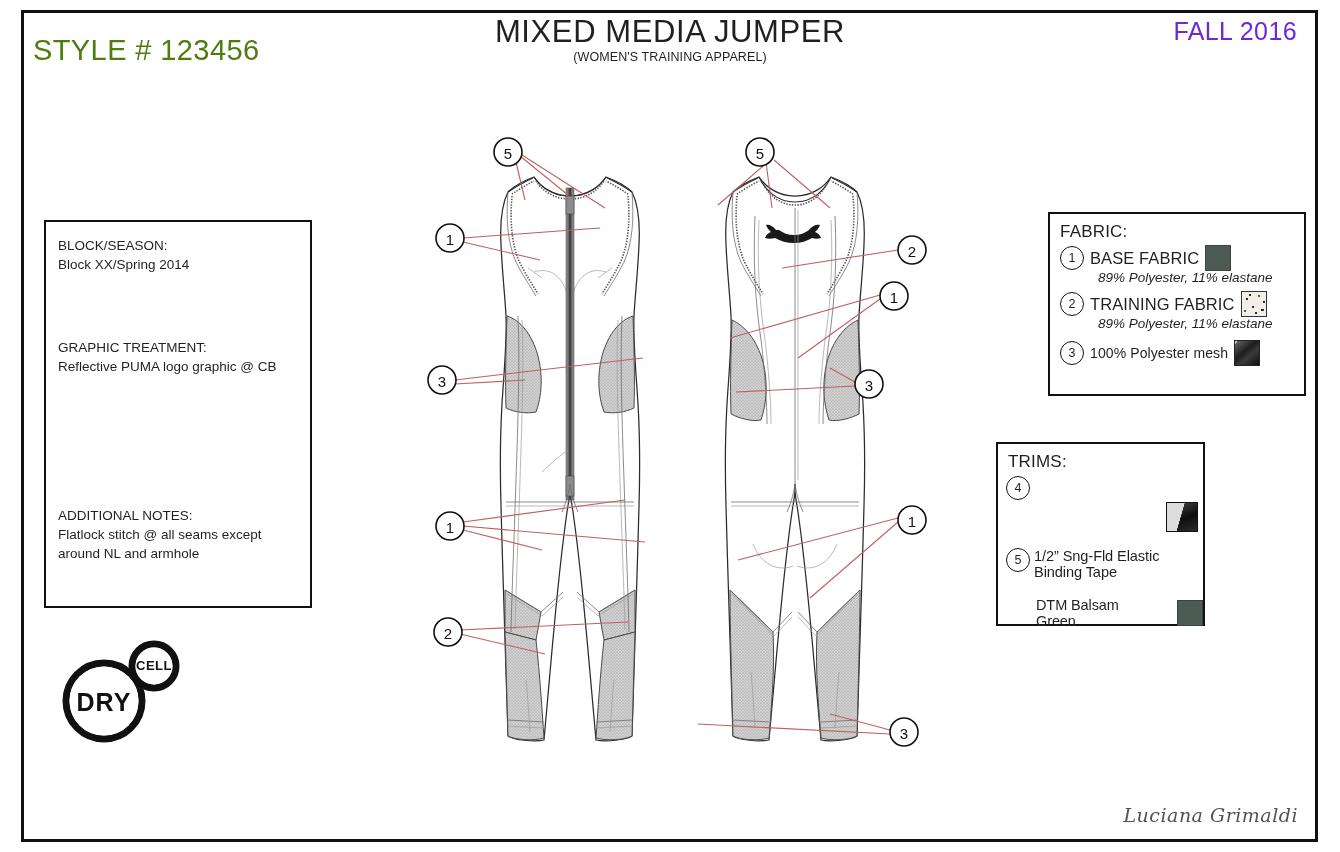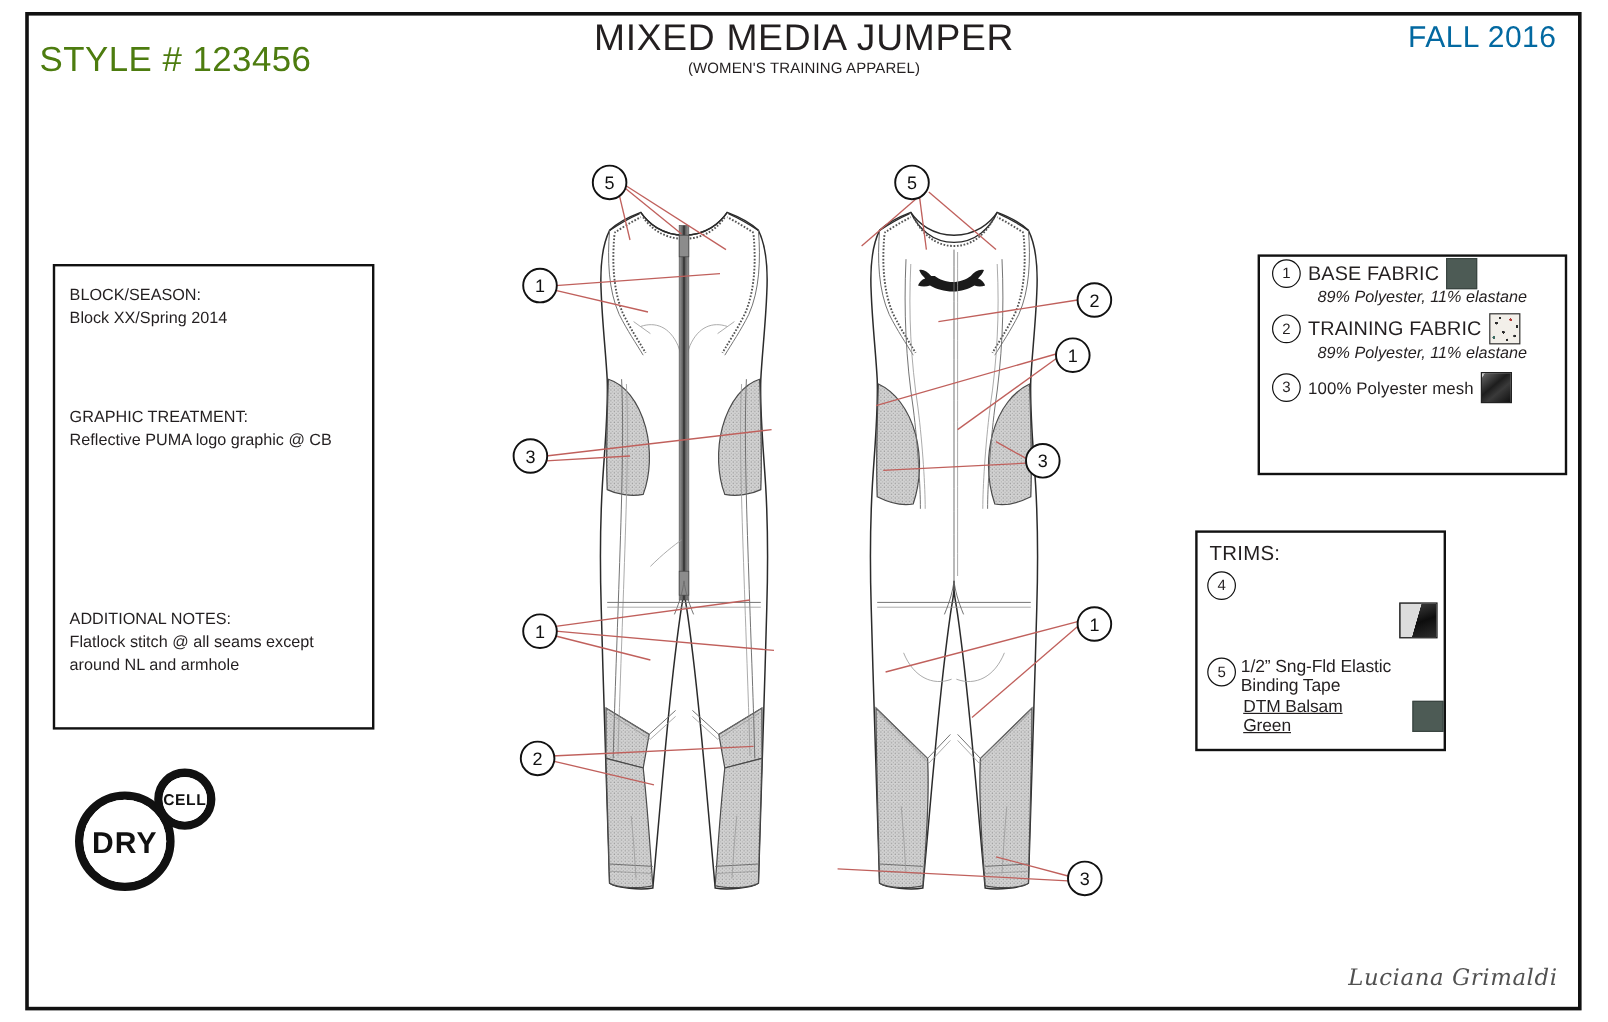--- a/index.html
+++ b/index.html
@@ -3,21 +3,21 @@
 <meta charset="utf-8">
 <style>
   html,body{margin:0;padding:0;background:#ffffff;}
   body{width:1340px;height:852px;font-family:"Liberation Sans",sans-serif;color:#231f20;overflow:hidden;position:relative;}
 
   .sheet{position:absolute;inset:0;background:#fff;}
   .frame{position:absolute;left:21px;top:10px;width:1297px;height:832px;border:3px solid #111;box-sizing:border-box;}
 
   
   .style-no{position:absolute;left:33px;top:34px;font-size:29px;letter-spacing:.4px;color:#4d7c0f;}
-  .season{position:absolute;right:43px;top:17px;font-size:25px;letter-spacing:.4px;color:#0369a1;}
+  .season{position:absolute;right:43px;top:17px;font-size:25px;letter-spacing:.4px;color:#6d28d9;}
   .title-wrap{position:absolute;left:0;right:0;top:16px;text-align:center;}
   .title{font-size:31px;letter-spacing:.6px;color:#231f20;line-height:1.05;}
   .subtitle{font-size:12.5px;letter-spacing:.1px;color:#231f20;margin-top:1px;}
 
   
   .box{position:absolute;border:2px solid #111;background:#fff;box-sizing:border-box;}
 
   
   #notes-box{left:44px;top:220px;width:268px;height:388px;}
   .notes-inner{padding:14px 0 0 12px;}
@@ -70,21 +70,21 @@
      border:1.5px solid #111;
   }
   .swatch.tape{background:#4d5b55;border-color:#3a4541;}
   .swatch.w32{width:32px;height:30px;}
 
   
   .trim-row{display:flex;align-items:flex-start;gap:4px;padding-left:8px;}
   .trim-text{font-size:14.6px;color:#231f20;letter-spacing:-.1px;}
   .trim-text sup{font-size:9px;vertical-align:super;}
   .trim-sw-right{display:flex;justify-content:flex-start;padding-left:168px;margin-top:2px;}
-  .trim-dtm{display:flex;align-items:center;padding-left:38px;margin-top:1px;gap:40px;text-decoration:underline;}
+  .trim-dtm{display:flex;align-items:center;padding-left:38px;margin-top:17px;gap:40px;}
   .trim-dtm .t{font-size:14.5px;}
 
   
   #drycell{position:absolute;left:56px;top:638px;width:125px;height:105px;}
 
   
   #signature{position:absolute;right:42px;bottom:26px;font-family:"DejaVu Serif",serif;font-style:italic;font-size:19px;color:#3a3a3a;letter-spacing:.5px;opacity:.88;}
 
   
   #tech{position:absolute;left:400px;top:110px;width:560px;height:680px;}
@@ -129,20 +129,21 @@
       <div class="gap-c"></div>
       <div class="note-group">
         <div class="note-head">ADDITIONAL NOTES:</div>
         <div class="note-body">Flatlock stitch @ all seams except</div>
         <div class="note-body">around NL and armhole</div>
       </div>
     </div>
   </div>
 
   <div class="box" id="fabric-box">
+    <div class="box-title">FABRIC:</div>
 
     <div class="legend-row" style="margin-top:1px;">
       <div class="lg-main">
         <span class="callout-sm">1</span>
         <span class="lg-label">BASE FABRIC</span>
         <span class="swatch solid"></span>
       </div>
       <div class="lg-sub">89% Polyester, 11% elastane</div>
     </div>
 

